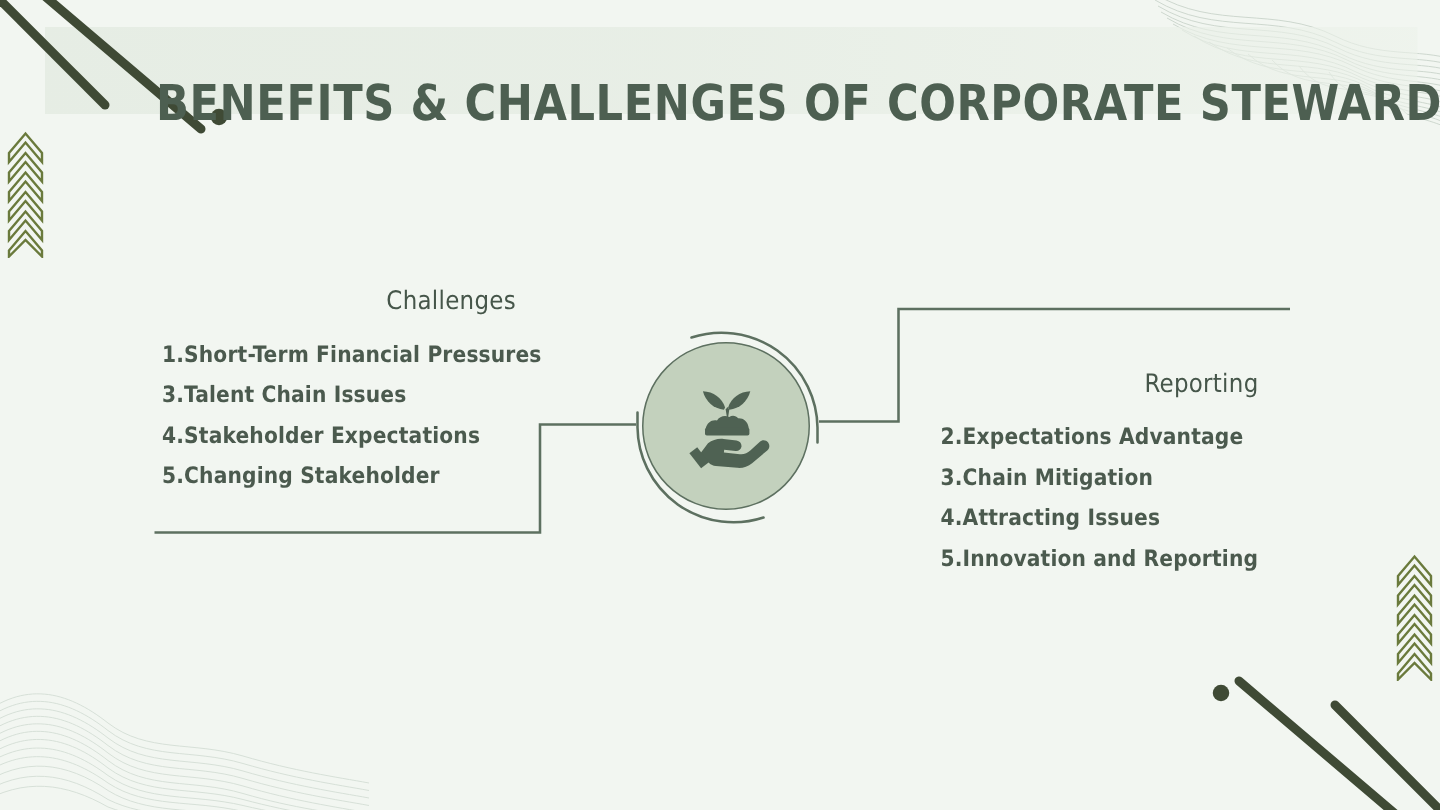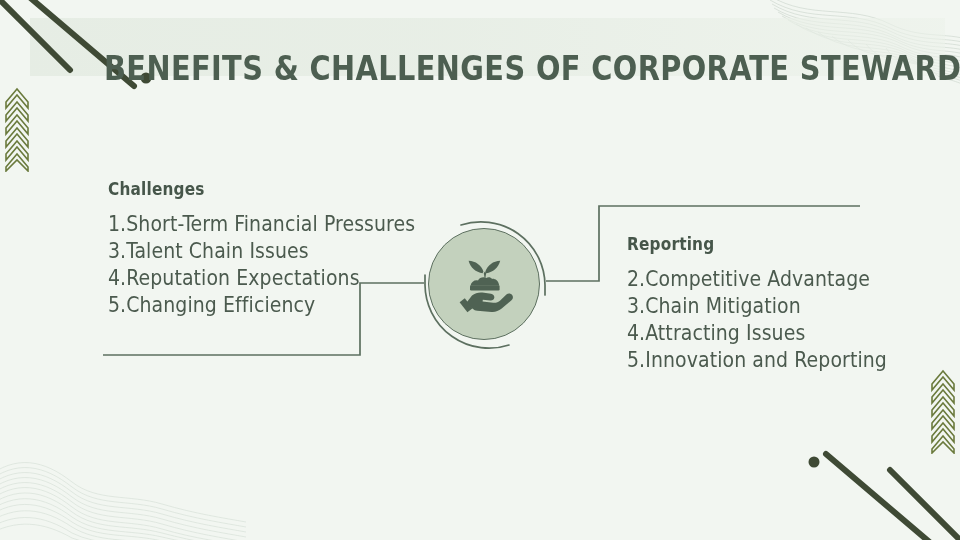--- a/index.html
+++ b/index.html
@@ -91,37 +91,38 @@
     left: 33px;
     top: 32px;
     width: 70px;
     height: 70px;
   }
 
   
   .col { position: absolute; }
   .col-head {
     font-size: 17px;
-    font-weight: bold;
+    font-weight: normal;
     color: #46564a;
     letter-spacing: .2px;
-    margin: 5px 0 12px 0;
-    text-align: left;
+    margin: 17px 0 12px 0;
+    text-align: right;
   }
   .col ol {
     margin: 0;
     padding: 0;
     list-style: none;
   }
   .col li {
-    font-size: 21px;
+    font-size: 15px;
     line-height: 27px;
     color: #4b5a4e;
     white-space: nowrap;
     letter-spacing: .1px;
+    font-weight: bold;
   }
   .li-num { display: inline-block; }
 
   .col-challenges {
     left: 108px;
     top: 174px;
     width: 250px;
   }
   .col-challenges .col-head { width: 236px; }
 
@@ -251,33 +252,33 @@
   <div class="col col-challenges">
     <div class="col-head">Challenges</div>
     <ol>
       <li>
         <span class="li-num">1.</span><span>Short-Term Financial Pressures</span>
       </li>
       <li>
         <span class="li-num">3.</span><span>Talent Chain Issues</span>
       </li>
       <li>
-        <span class="li-num">4.</span><span>Reputation Expectations</span>
-      </li>
-      <li>
-        <span class="li-num">5.</span><span>Changing Efficiency</span>
+        <span class="li-num">4.</span><span>Stakeholder Expectations</span>
+      </li>
+      <li>
+        <span class="li-num">5.</span><span>Changing Stakeholder</span>
       </li>
     </ol>
   </div>
 
   <div class="col col-benefits">
     <div class="col-head">Reporting</div>
     <ol>
       <li>
-        <span class="li-num">2.</span><span>Competitive Advantage</span>
+        <span class="li-num">2.</span><span>Expectations Advantage</span>
       </li>
       <li>
         <span class="li-num">3.</span><span>Chain Mitigation</span>
       </li>
       <li>
         <span class="li-num">4.</span><span>Attracting Issues</span>
       </li>
       <li>
         <span class="li-num">5.</span><span>Innovation and Reporting</span>
       </li>

